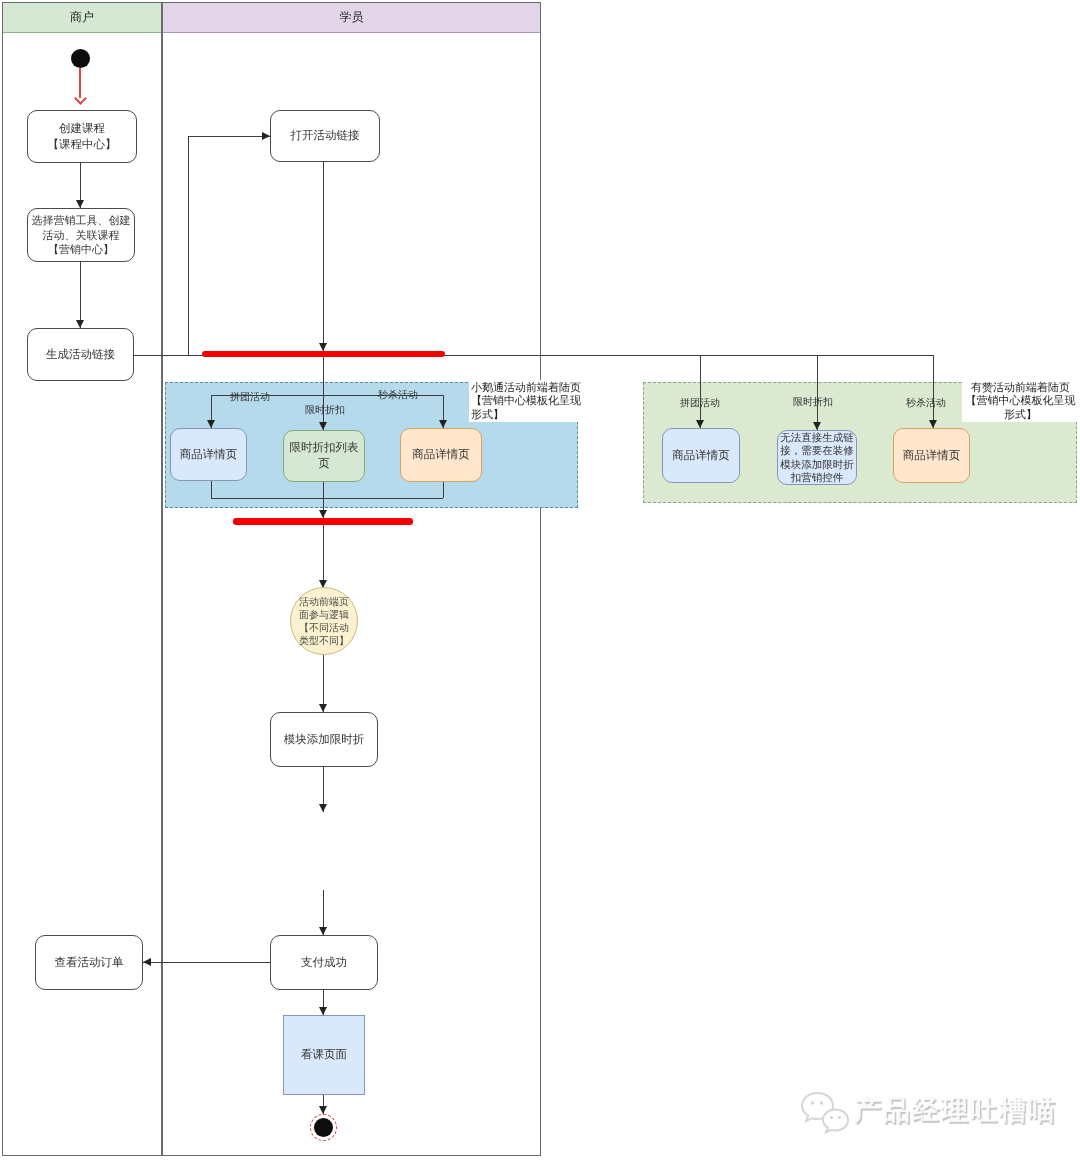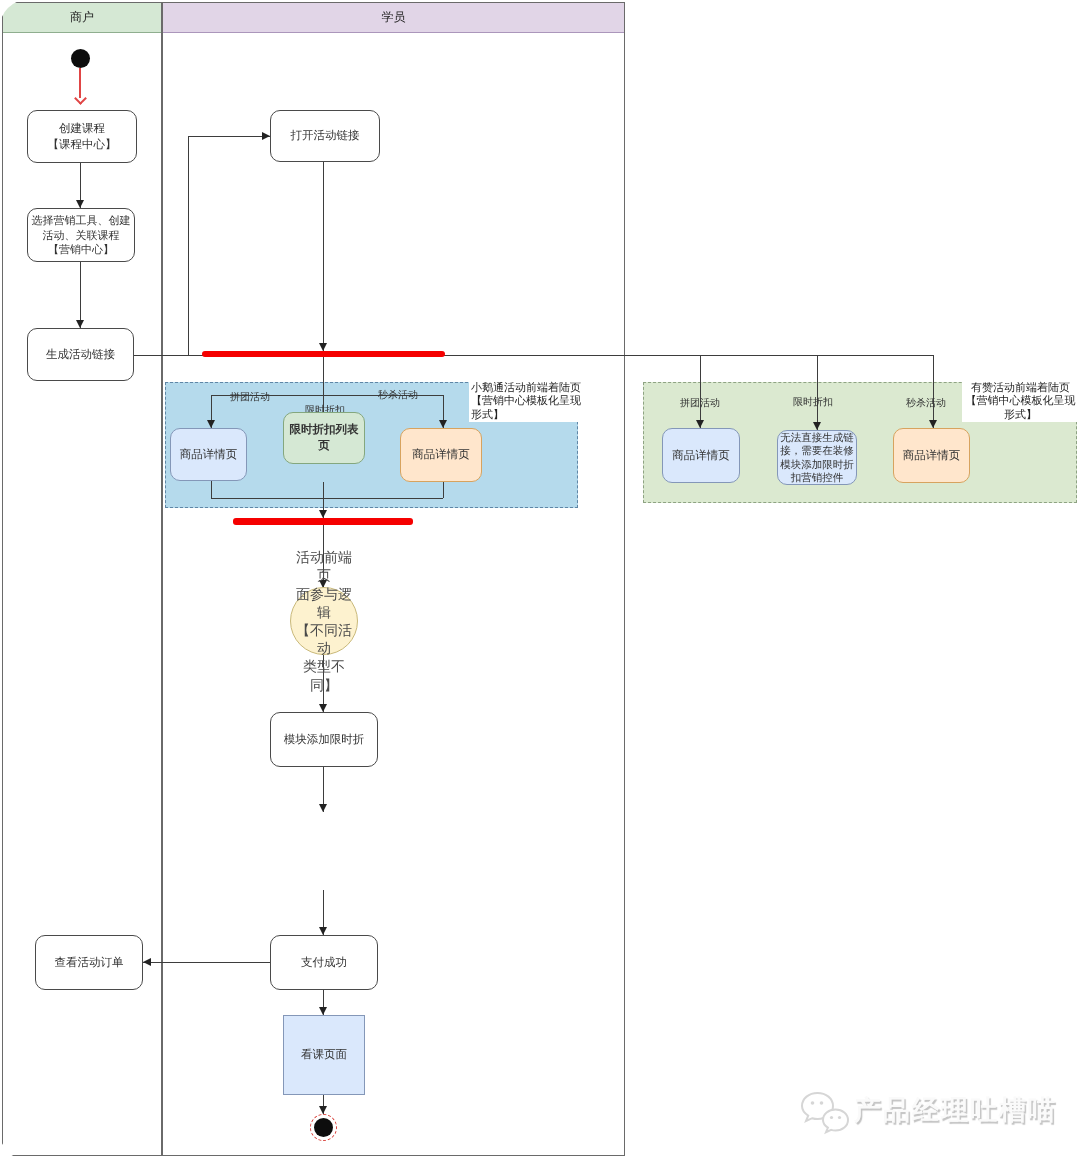--- a/index.html
+++ b/index.html
@@ -1,17 +1,17 @@
 <!DOCTYPE html>
 <html><head>
 <meta charset="utf-8">
 <style>
   html,body{margin:0;padding:0;background:#fff;}
   #canvas{position:relative;width:1080px;height:1160px;background:#fff;overflow:hidden;
-          font-family:"Liberation Sans","DejaVu Sans",sans-serif;color:#333;border-radius:27px;}
+          font-family:"Liberation Sans","DejaVu Sans",sans-serif;color:#333;}
   .lane{position:absolute;border:1px solid #6a6a6a;box-sizing:border-box;background:#fff;}
   .lane-header{position:absolute;left:0;top:0;right:0;height:30px;display:flex;align-items:center;
                justify-content:center;font-size:12px;color:#222;box-sizing:border-box;}
   .node{position:absolute;border:1px solid #4a4a4a;border-radius:10px;background:#fff;
         display:flex;align-items:center;justify-content:center;text-align:center;
         font-size:11.5px;color:#333;white-space:pre-line;line-height:1.35;box-sizing:border-box;padding:2px;}
   .sq{border-radius:0;}
   .bluebox{background:#dae8fc;border-color:#8497b8;}
   .greenbox{background:#d5e8d4;border-color:#84a77e;}
   .orangebox{background:#ffe6cc;border-color:#d7a35f;}
@@ -25,36 +25,36 @@
   .redchev{position:absolute;width:7px;height:7px;border-right:2px solid #e04545;border-bottom:2px solid #e04545;
            transform:rotate(45deg);}
   .bar{position:absolute;background:#f50000;border-radius:3px;}
   .region{position:absolute;box-sizing:border-box;}
   .rlabel{position:absolute;font-size:10px;color:#333;width:56px;text-align:center;}
   .rtitle{position:absolute;background:#ffffff;font-size:11px;color:#222;white-space:pre-line;
           line-height:1.22;padding:1px 2px;box-sizing:border-box;}
   .dot{position:absolute;border-radius:50%;background:#0d0d0d;}
   .ring{position:absolute;border:1.5px dashed #d9443e;border-radius:50%;box-sizing:border-box;background:transparent;}
   .ycircle{position:absolute;border:1px solid #c9b97a;border-radius:50%;background:#fdf2cf;
-           display:flex;align-items:center;justify-content:center;text-align:center;
-           font-size:14px;line-height:1.3;color:#4a4a4a;white-space:pre-line;box-sizing:border-box;}
+           display:flex;align-items:center;justify-content:center;
+           font-size:10px;line-height:1.3;color:#4a4a4a;white-space:pre-line;box-sizing:border-box;}
   .watermark-text{position:absolute;font-size:27px;font-weight:bold;letter-spacing:2px;color:#fafafa;
                   text-shadow:1.5px 1.5px 1px #c3c3c3;}
 </style>
 </head>
 <body>
 
 <div id="canvas">
 
   <div class="lane" style="left:2px;top:2px;width:160px;height:1154px;">
     <div class="lane-header" style="background:#d5e8d4;border-bottom:1px solid #8fae8f;">
       <span>商户</span>
     </div>
   </div>
-  <div class="lane" style="left:162px;top:2px;width:463px;height:1154px;padding-left:48px;">
+  <div class="lane" style="left:162px;top:2px;width:379px;height:1154px;padding-left:48px;">
     <div class="lane-header" style="background:#e1d5e7;border-bottom:1px solid #ab96bb;">
       <span>学员</span>
     </div>
   </div>
 
   <div class="region" style="left:165px;top:382px;width:413px;height:126px;background:#b5daec;border:1.5px dashed #5f86a6;"></div>
   <div class="region" style="left:643px;top:382px;width:434px;height:121px;background:#dbe9d0;border:1.5px dashed #8ea383;"></div>
   <div class="rtitle" style="left:469px;top:380px;width:117px;">小鹅通活动前端着陆页
 【营销中心模板化呈现
 形式】</div>
@@ -126,21 +126,21 @@
 【营销中心】</div>
   <div class="node" style="left:35px;top:935px;width:108px;height:55px;">查看活动订单</div>
   <div class="node" style="left:27px;top:328px;width:107px;height:53px;">生成活动链接</div>
 
   <div class="node" style="left:270px;top:110px;width:110px;height:52px;">打开活动链接</div>
 
   <div class="rlabel" style="left:222px;top:390px;">拼团活动</div>
   <div class="rlabel" style="left:297px;top:403px;">限时折扣</div>
   <div class="rlabel" style="left:370px;top:388px;">秒杀活动</div>
   <div class="node bluebox" style="left:170px;top:428px;width:77px;height:53px;">商品详情页</div>
-  <div class="node greenbox" style="left:283px;top:412px;width:82px;height:52px;font-weight:bold;">限时折扣列表页</div>
+  <div class="node greenbox" style="left:283px;top:430px;width:82px;height:52px;">限时折扣列表页</div>
   <div class="node orangebox" style="left:400px;top:428px;width:82px;height:54px;">商品详情页</div>
 
   <div class="rlabel" style="left:672px;top:396px;">拼团活动</div>
   <div class="rlabel" style="left:785px;top:395px;">限时折扣</div>
   <div class="rlabel" style="left:898px;top:396px;">秒杀活动</div>
   <div class="node bluebox" style="left:662px;top:428px;width:78px;height:55px;">商品详情页</div>
   <div class="node bluebox" style="left:777px;top:430px;width:80px;height:55px;font-size:10.5px;line-height:1.25;">无法直接生成链
 接，需要在装修
 模块添加限时折
 扣营销控件</div>

